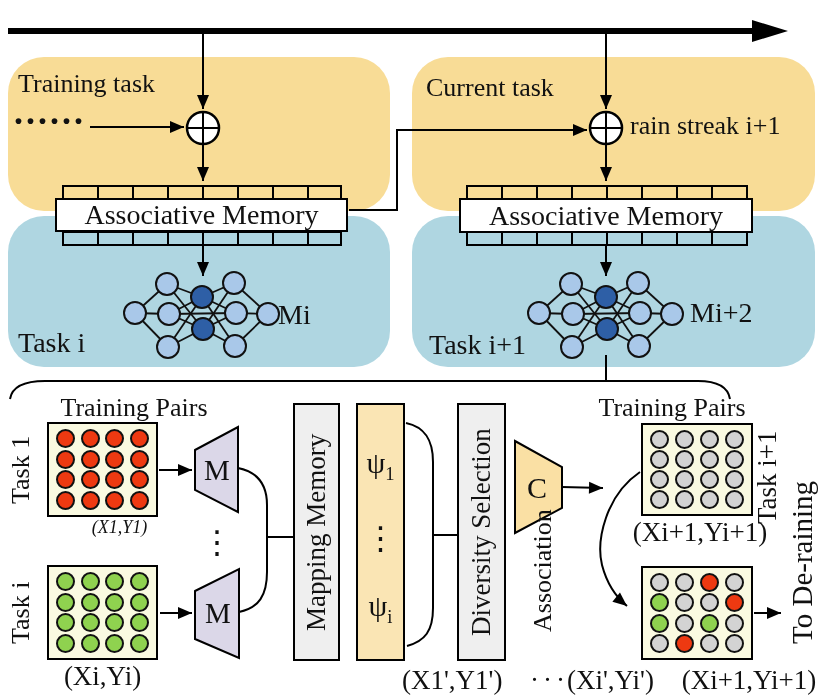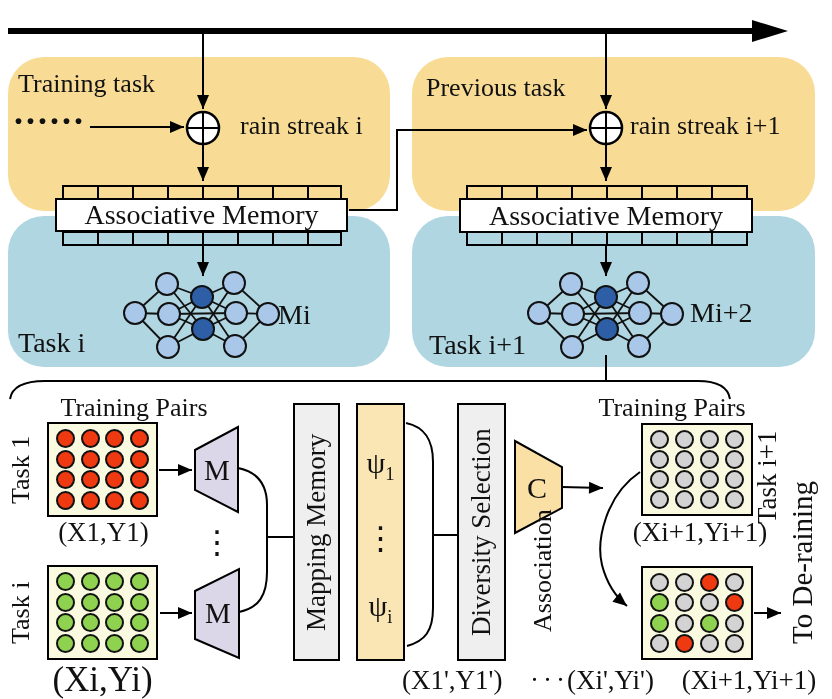--- a/index.html
+++ b/index.html
@@ -139,22 +139,21 @@
   <div class="amrow" style="left:466px;top:185px;width:282px;height:15px;background:
        repeating-linear-gradient(to right,transparent 0,transparent 33px,#000 33px,#000 35px);"></div>
   <div class="amrow" style="left:466px;top:231px;width:282px;height:15px;background:
        repeating-linear-gradient(to right,transparent 0,transparent 33px,#000 33px,#000 35px);"></div>
   <div class="ambox" style="left:459px;top:198px;width:294px;height:35px;">
     <span>Associative Memory</span>
   </div>
 
   <div class="lbl" style="left:18px;top:70px;font-size:26px;">Training task</div>
   <div class="lbl" style="left:14px;top:94px;font-size:36px;letter-spacing:3px;font-weight:bold;">......</div>
-  <div class="lbl" style="left:240px;top:112px;font-size:26px;">rain streak i</div>
-  <div class="lbl" style="left:426px;top:74px;font-size:26px;">Previous task</div>
+  <div class="lbl" style="left:426px;top:74px;font-size:26px;">Current task</div>
   <div class="lbl" style="left:630px;top:112px;font-size:26px;">rain streak i+1</div>
   <div class="lbl" style="left:18px;top:328px;font-size:28px;">Task i</div>
   <div class="lbl" style="left:278px;top:300px;font-size:28px;">Mi</div>
   <div class="lbl" style="left:429px;top:330px;font-size:28px;">Task i+1</div>
   <div class="lbl" style="left:690px;top:298px;font-size:28px;">Mi+2</div>
 
   <div class="lbl ctr" style="left:34px;top:394px;width:200px;font-size:26px;">Training Pairs</div>
   <div class="lbl ctr" style="left:572px;top:394px;width:200px;font-size:26px;">Training Pairs</div>
 
   <div class="vt" style="left:6px;top:420px;width:34px;height:100px;font-size:26px;">Task 1</div>
@@ -226,22 +225,22 @@
       <div class="dot" style="background: rgb(143, 210, 79);"></div>
       <div class="dot" style="background: rgb(211, 211, 211);"></div>
       <div class="dot" style="background: rgb(143, 210, 79);"></div>
       <div class="dot" style="background: rgb(211, 211, 211);"></div>
       <div class="dot" style="background: rgb(211, 211, 211);"></div>
       <div class="dot" style="background: rgb(238, 57, 17);"></div>
       <div class="dot" style="background: rgb(211, 211, 211);"></div>
       <div class="dot" style="background: rgb(211, 211, 211);"></div>
     </div>
 
-  <div class="lbl ctr" style="left:48px;top:518px;width:111px;font-size:27px;">(X1,Y1)</div>
-  <div class="lbl ctr" style="left:47px;top:662px;width:111px;font-size:35px;">(Xi,Yi)</div>
+  <div class="lbl ctr" style="left:64px;top:518px;width:111px;font-size:18px;font-style:italic;">(X1,Y1)</div>
+  <div class="lbl ctr" style="left:47px;top:662px;width:111px;font-size:27px;">(Xi,Yi)</div>
 
   <div class="lbl ctr" style="left:196px;top:455px;width:42px;font-size:29px;">M</div>
   <div class="lbl ctr" style="left:196px;top:526px;width:42px;font-size:32px;">⋮</div>
   <div class="lbl ctr" style="left:196px;top:598px;width:44px;font-size:29px;">M</div>
 
   <div class="vbox" style="left:293px;top:403px;width:47px;height:258px;background:#EFEFEF;font-size:27px;line-height:43px;">Mapping Memory</div>
 
   <div style="position:absolute;left:356px;top:403px;width:49px;height:258px;background:#FAE5B4;
               border:2px solid #000;box-sizing:border-box;z-index:9;"></div>
   <div class="lbl ctr" style="left:356px;top:447px;width:49px;font-size:30px;">

